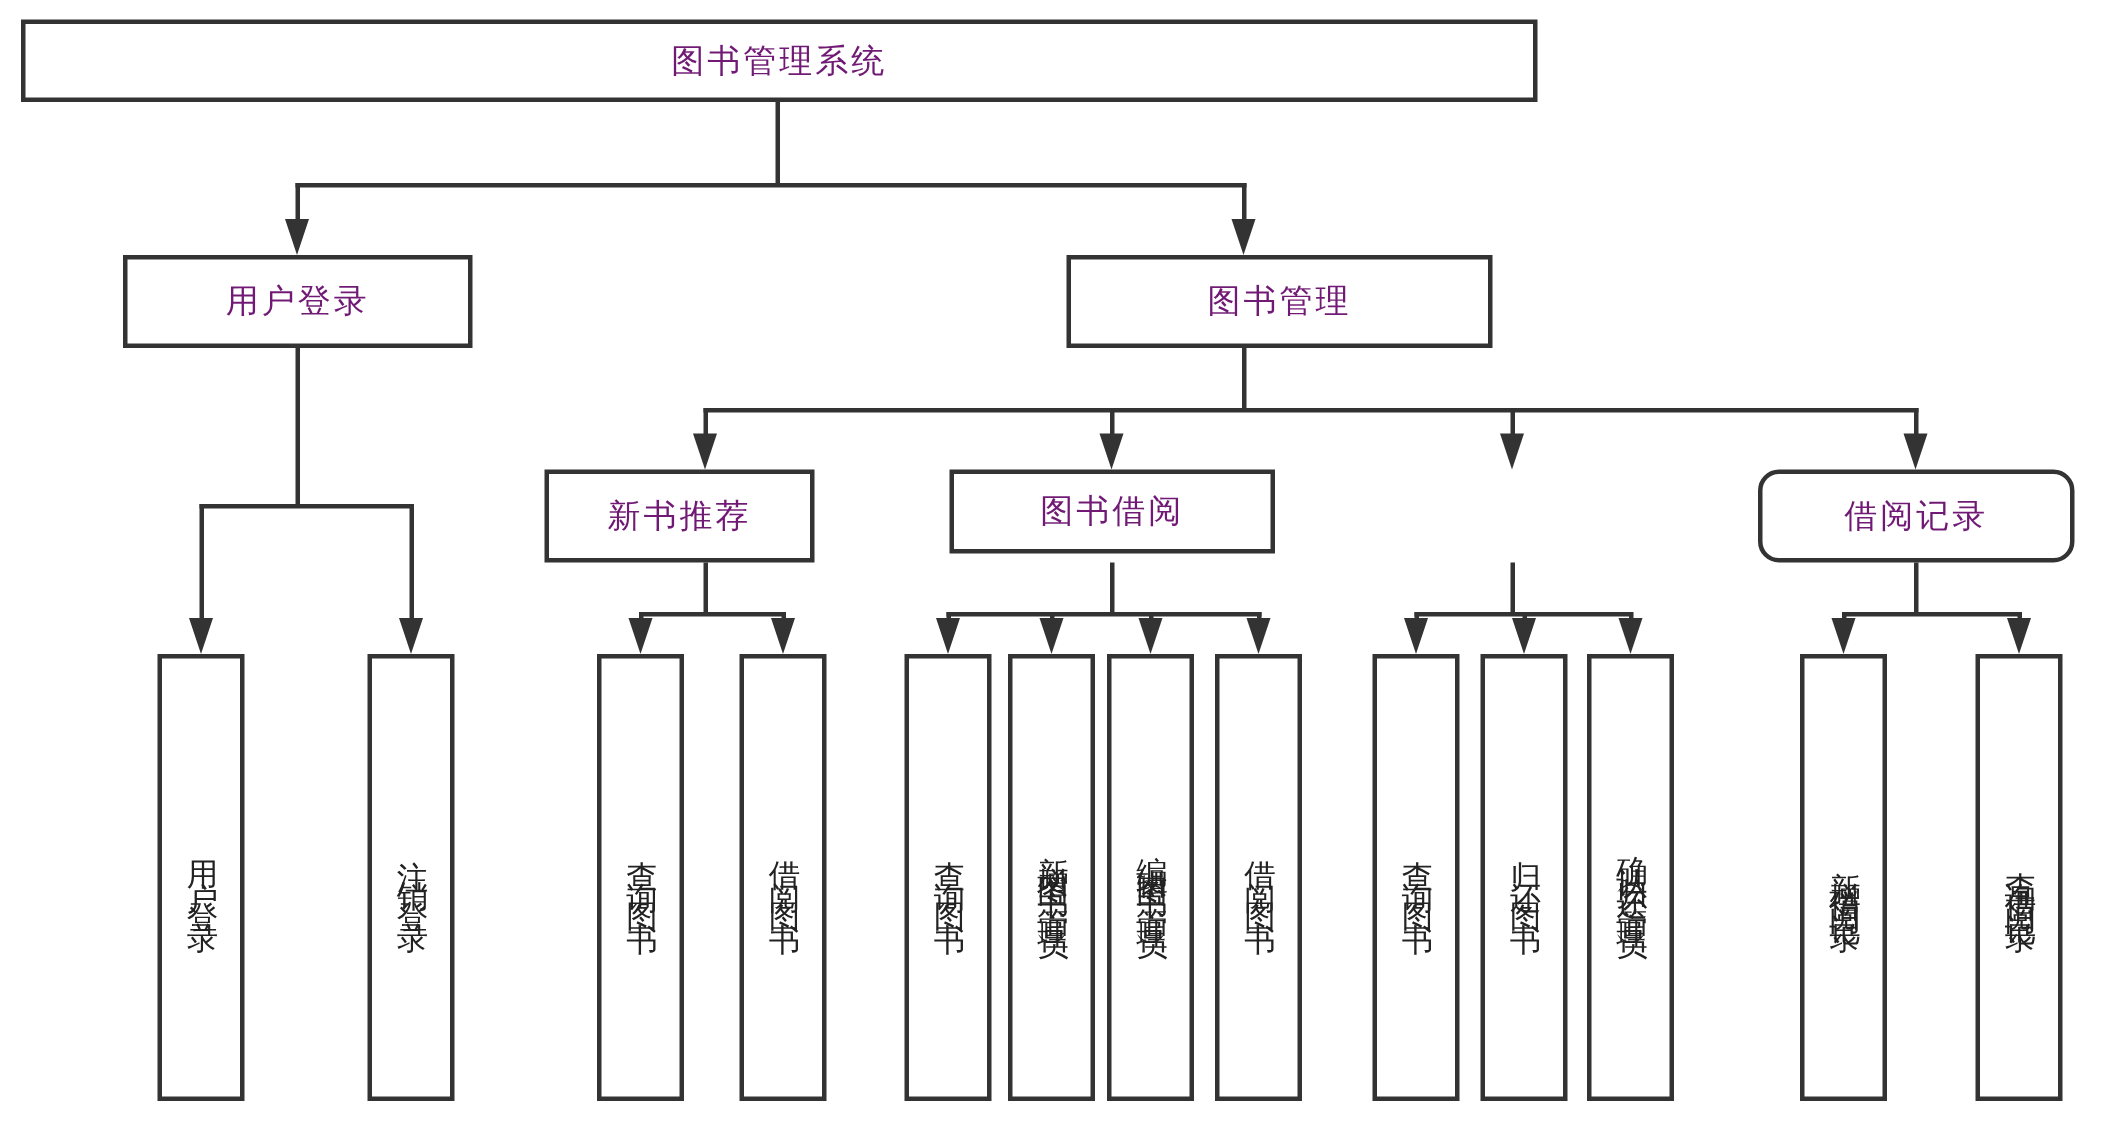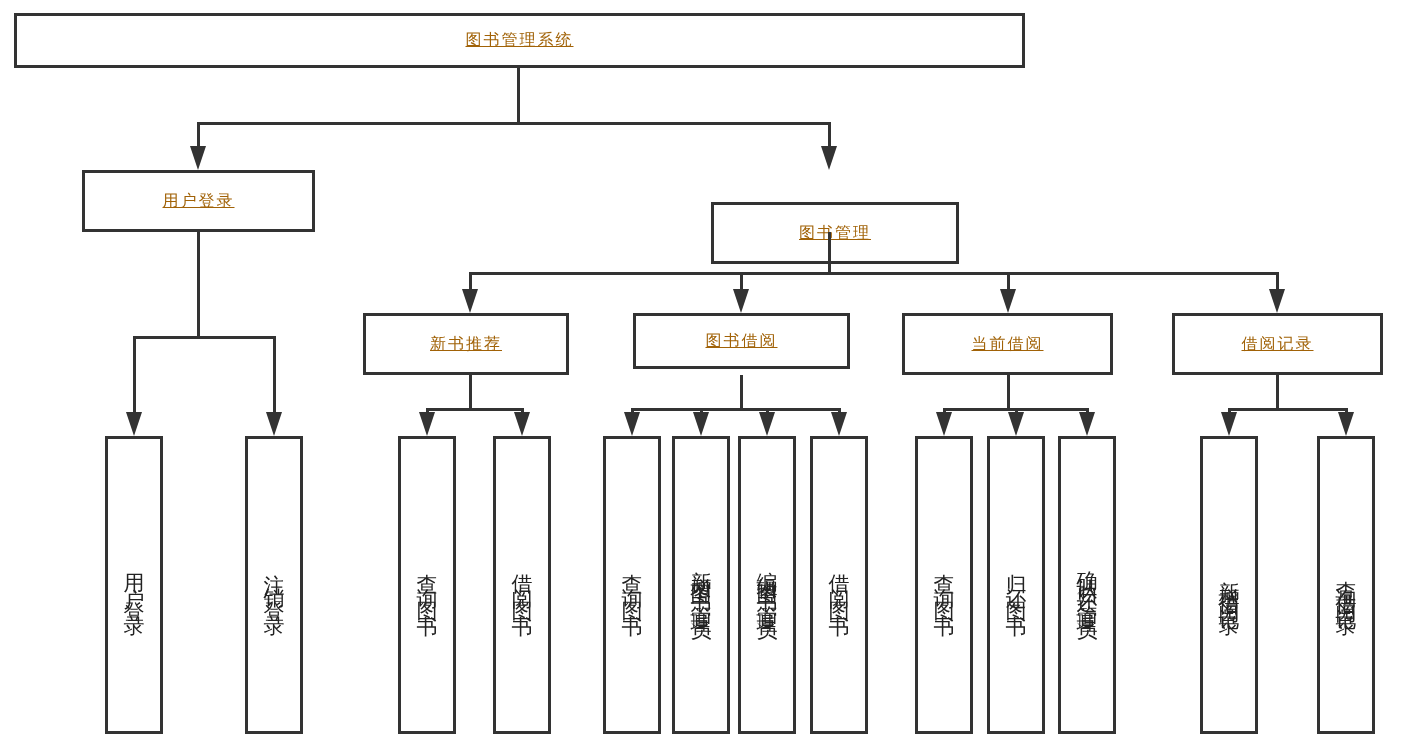--- a/index.html
+++ b/index.html
@@ -3,21 +3,21 @@
 <meta charset="utf-8">
 <style>
   html,body{margin:0;padding:0;background:#ffffff;}
   .canvas{
     position:relative;width:1405px;height:747px;background:#ffffff;
     font-family:"Liberation Sans",sans-serif;overflow:hidden;
   }
   .hbox{
     position:absolute;box-sizing:border-box;border:3px solid #333333;background:#ffffff;
     display:flex;align-items:center;justify-content:center;
-    font-size:16px;color:#a16207;letter-spacing:2px;white-space:nowrap;text-decoration:underline;
+    font-size:22px;color:#701a75;letter-spacing:2px;white-space:nowrap;
   }
   .leaf{
     position:absolute;box-sizing:border-box;border:3px solid #333333;background:#ffffff;
     display:flex;align-items:center;justify-content:center;
     writing-mode:vertical-rl;text-orientation:mixed;
     font-size:21px;color:#222222;letter-spacing:14px;
     width:58px;top:436px;height:298px;
   }
   .leaf.tight{letter-spacing:7px;}
   .vl{position:absolute;width:3px;background:#333333;}
@@ -40,44 +40,43 @@
   <div class="hbox" style="left:14px;top:13px;width:1011px;height:55px;">图书管理系统</div>
 
   <div class="vl" style="left:517px;top:68px;height:54px;"></div>
   <div class="hl" style="left:197px;top:122px;width:634px;"></div>
   <div class="vl" style="left:197px;top:122px;height:26px;"></div>
   <div class="ar" style="left:190px;top:146px;"></div>
   <div class="vl" style="left:828px;top:122px;height:26px;"></div>
   <div class="ar" style="left:821px;top:146px;"></div>
 
   <div class="hbox" style="left:82px;top:170px;width:233px;height:62px;">用户登录</div>
-  <div class="hbox" style="left:711px;top:170px;width:248px;height:62px;margin-top:32px;">图书管理</div>
+  <div class="hbox" style="left:711px;top:170px;width:284px;height:62px;">图书管理</div>
 
   <div class="vl" style="left:197px;top:232px;height:104px;"></div>
   <div class="hl" style="left:133px;top:336px;width:142px;"></div>
   <div class="vl" style="left:133px;top:336px;height:78px;"></div>
   <div class="ar" style="left:126px;top:412px;"></div>
   <div class="vl" style="left:273px;top:336px;height:78px;"></div>
   <div class="ar" style="left:266px;top:412px;"></div>
 
   <div class="vl" style="left:828px;top:232px;height:42px;"></div>
   <div class="hl" style="left:469px;top:272px;width:810px;"></div>
   <div class="vl" style="left:469px;top:272px;height:20px;"></div>
   <div class="ar" style="left:462px;top:289px;"></div>
   <div class="vl" style="left:740px;top:272px;height:20px;"></div>
   <div class="ar" style="left:733px;top:289px;"></div>
   <div class="vl" style="left:1007px;top:272px;height:20px;"></div>
   <div class="ar" style="left:1000px;top:289px;"></div>
   <div class="vl" style="left:1276px;top:272px;height:20px;"></div>
   <div class="ar" style="left:1269px;top:289px;"></div>
 
-  <div class="hbox" style="left:363px;top:313px;width:206px;height:62px;">新书推荐</div>
+  <div class="hbox" style="left:363px;top:313px;width:180px;height:62px;">新书推荐</div>
   <div class="hbox" style="left:633px;top:313px;width:217px;height:56px;">图书借阅</div>
-  <div class="hbox" style="left:902px;top:313px;width:211px;height:62px;">当前借阅</div>
-  <div class="hbox" style="left:1172px;top:313px;width:211px;height:62px;">借阅记录</div>
+  <div class="hbox" style="left:1172px;top:313px;width:211px;height:62px;border-radius:14px;">借阅记录</div>
 
   <div class="vl" style="left:469px;top:375px;height:35px;"></div>
   <div class="hl" style="left:426px;top:408px;width:98px;"></div>
   <div class="vl" style="left:426px;top:408px;height:8px;"></div>
   <div class="ar" style="left:419px;top:412px;"></div>
   <div class="vl" style="left:521px;top:408px;height:8px;"></div>
   <div class="ar" style="left:514px;top:412px;"></div>
 
   <div class="vl" style="left:740px;top:375px;height:35px;"></div>
   <div class="hl" style="left:631px;top:408px;width:210px;"></div>

